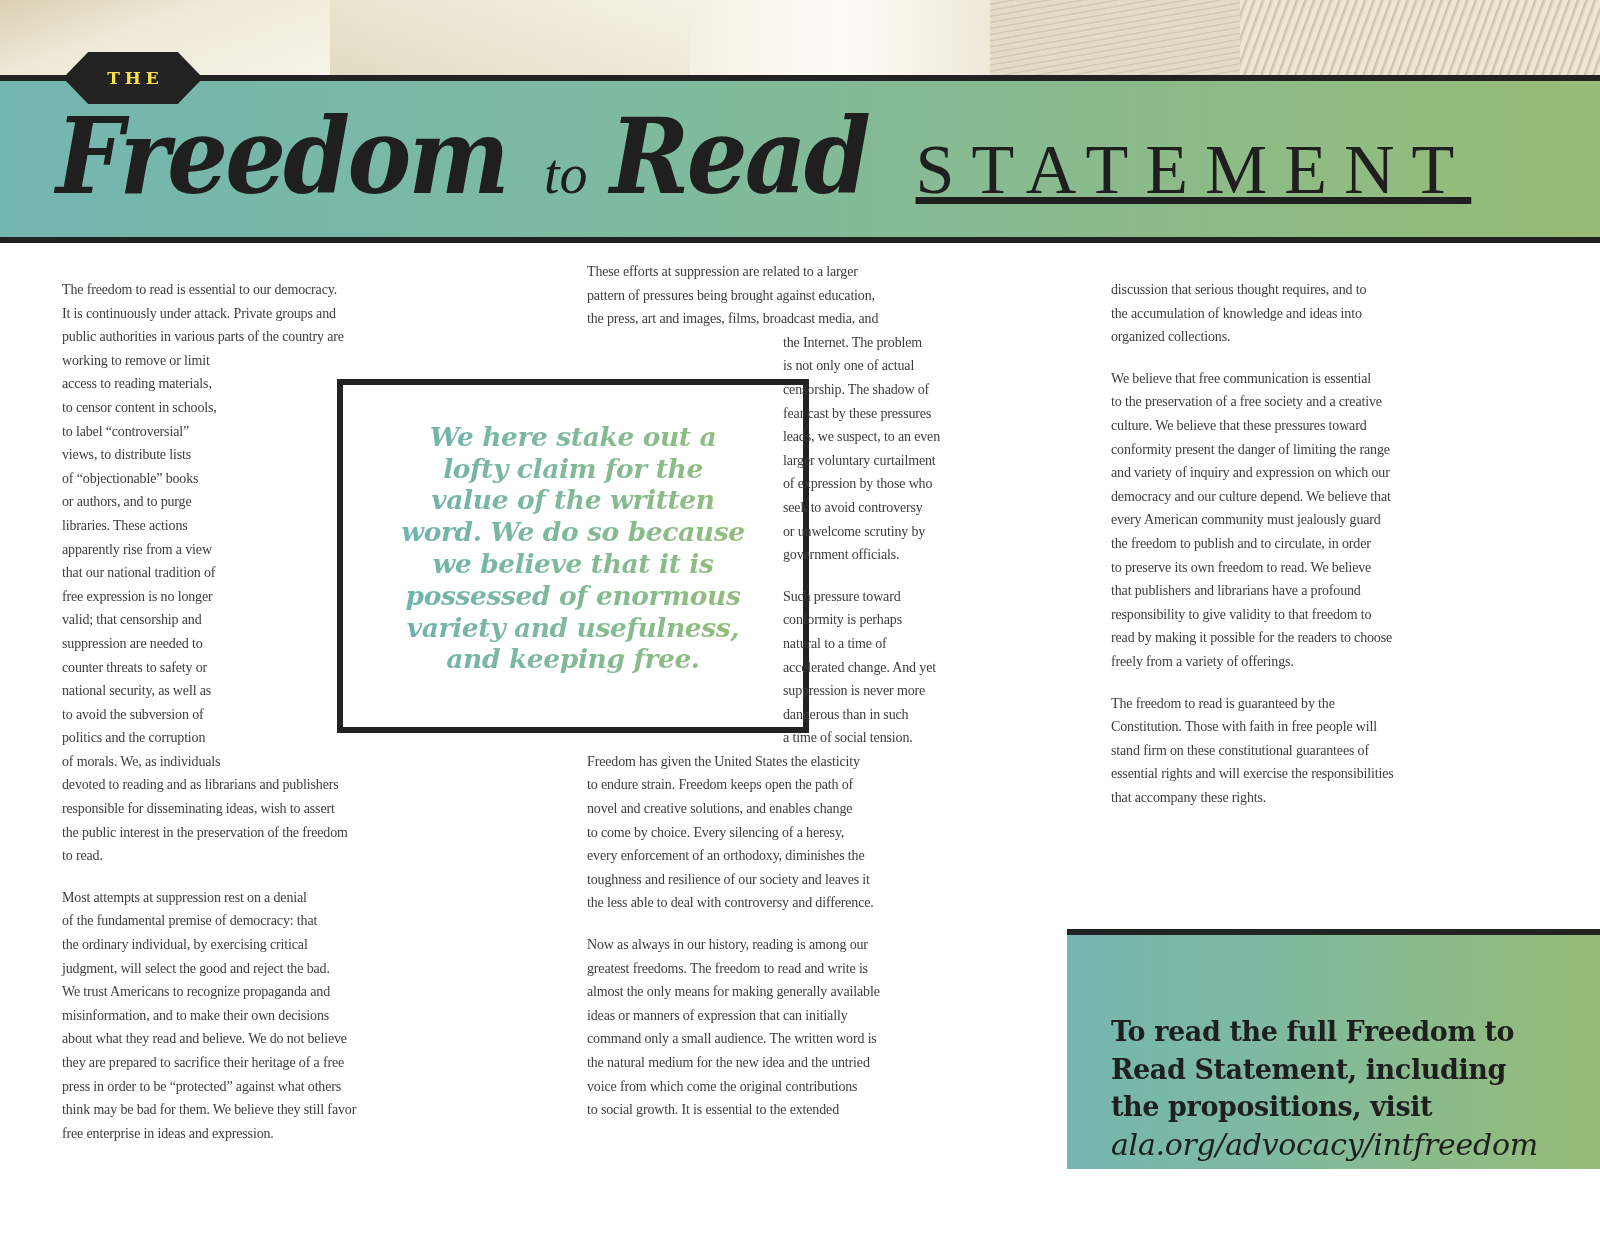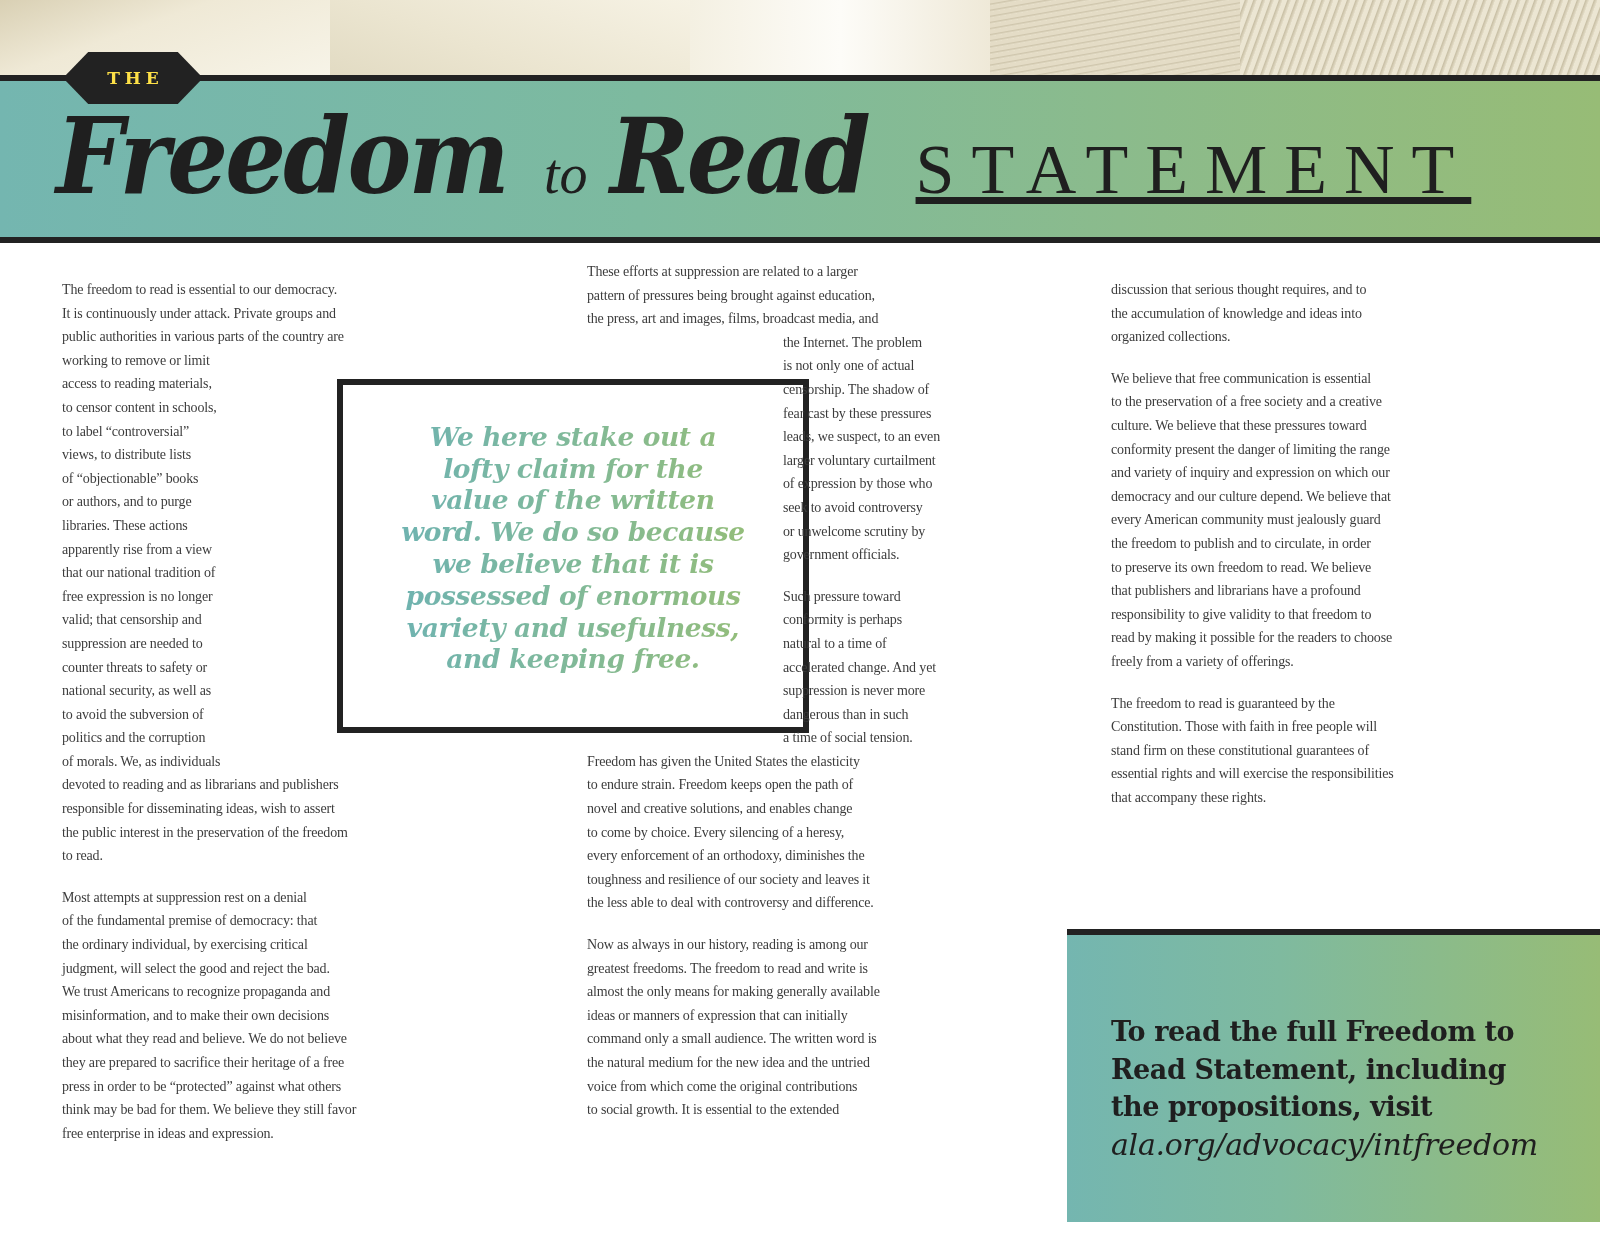--- a/index.html
+++ b/index.html
@@ -77,21 +77,21 @@
     .pull-quote-text {
       font-family: "DejaVu Serif", serif; font-style: italic; font-weight: bold;
       font-size: 26.5px; line-height: 31.8px; text-align: center; letter-spacing: -0.4px;
       background: linear-gradient(90deg, #6fb3b0 0%, #7fb99c 45%, #93bd7a 100%);
       -webkit-background-clip: text; background-clip: text; color: transparent;
     }
     .pull-quote-text .line { white-space: nowrap; }
 
     
     .cta-box {
-      position: absolute; left: 1067px; top: 929px; width: 533px; height: 293px;
+      position: absolute; left: 1067px; top: 929px; width: 533px; height: 240px;
       border-top: 6px solid #222222;
       background: linear-gradient(90deg, #74b6b0 0%, #7fba9f 40%, #8bbb8a 70%, #97bc76 100%);
     }
     .cta-text {
       position: absolute; left: 44px; top: 78px;
       font-family: "DejaVu Serif", serif; font-weight: bold; font-size: 27px;
       line-height: 37.5px; color: #1f1f1f; letter-spacing: -0.4px;
     }
     .cta-link {
       font-style: italic; font-weight: normal; color: #1f1f1f; text-decoration: none;

